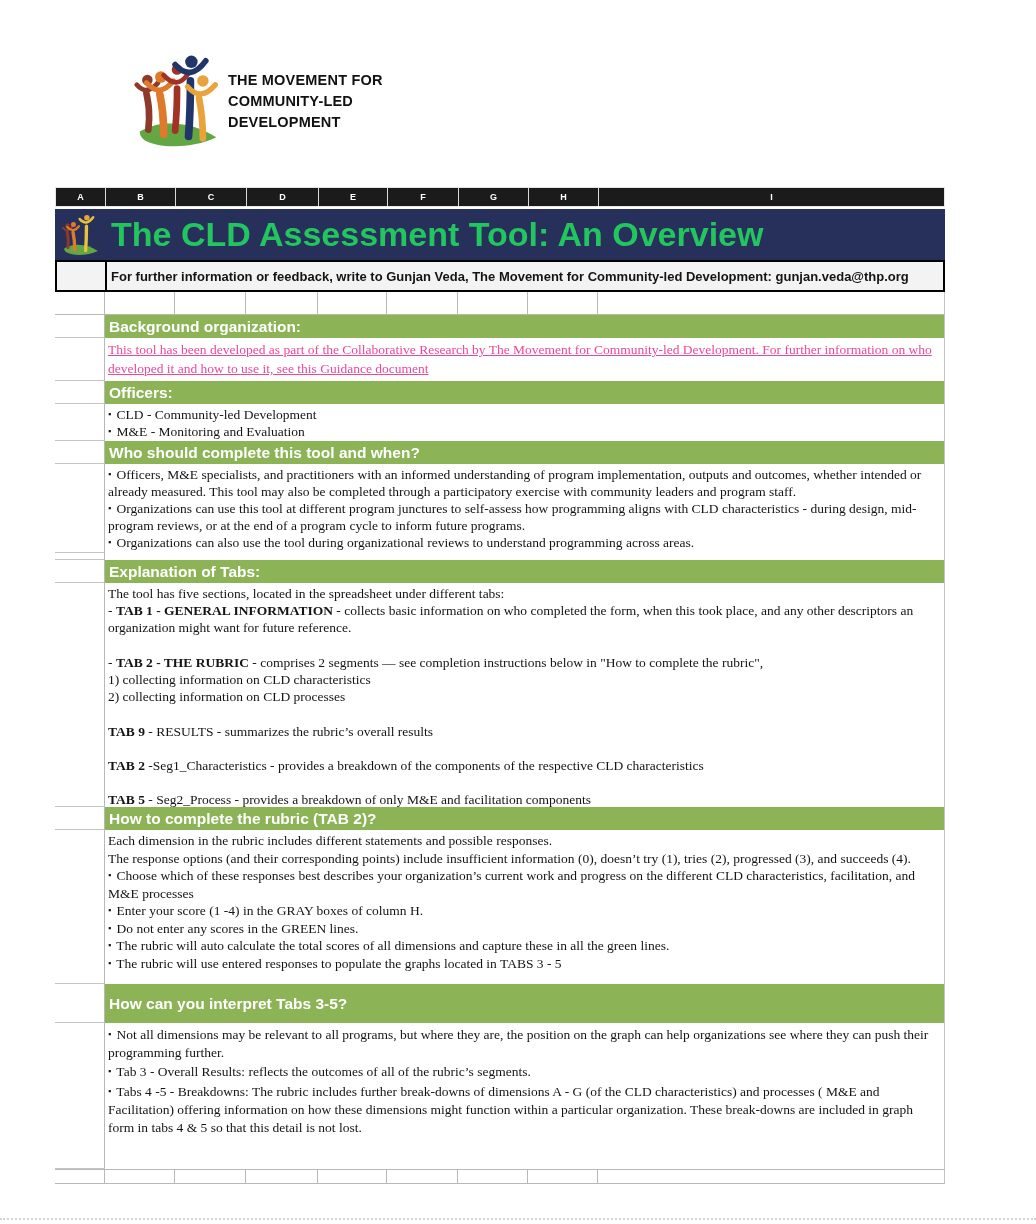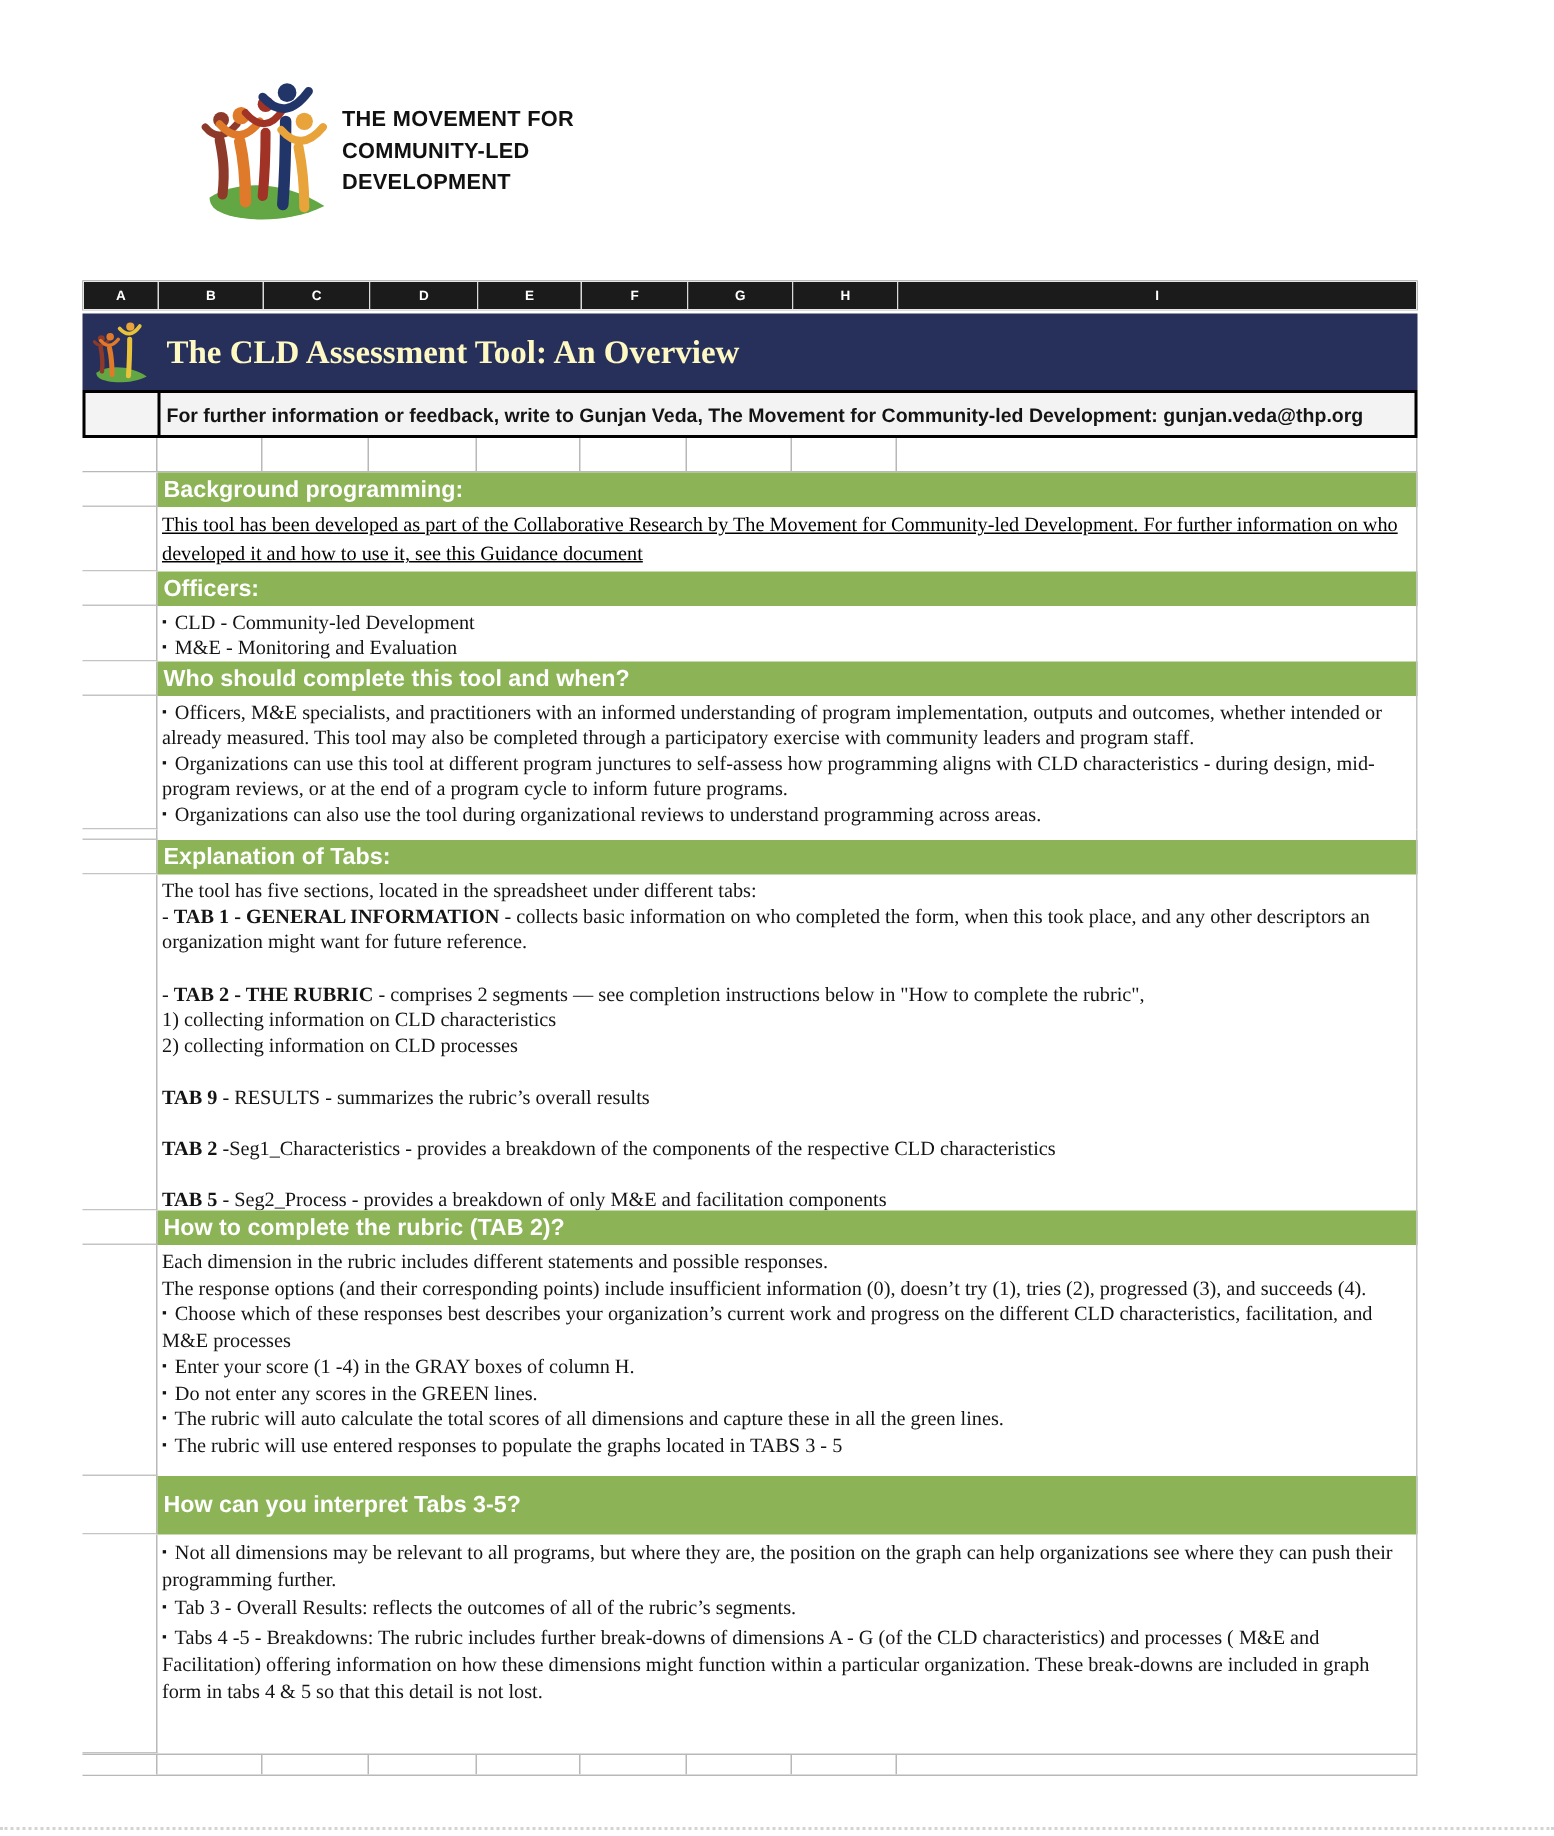--- a/index.html
+++ b/index.html
@@ -19,22 +19,22 @@
   
   .colstrip{height:20px;background:#191919;border:1px solid #e6e6e6;}
   .colstrip .cell{box-sizing:border-box;background:#1b1b1b;border-right:1px solid #d9d9d9;
     color:#fff;font-family:"Liberation Sans",sans-serif;font-weight:bold;font-size:9px;
     display:flex;align-items:center;justify-content:center;}
   .gaprow{height:2px;background:#fff;}
 
   
   .titlerow{height:51px;background:#27305a;display:flex;align-items:center;}
   .titlerow svg{width:44px;height:42px;margin-left:4px;flex:none;}
-  .titletext{color:#fef9c3;font-family:Liberation Serif, serif;font-weight:bold;
-             font-size:22px;margin-left:8px;white-space:nowrap;}
+  .titletext{color:#22c55e;font-family:Liberation Sans, sans-serif;font-weight:bold;
+             font-size:34px;margin-left:8px;white-space:nowrap;}
 
   
   .inforow{height:32px;border:2px solid #000;background:#f3f3f3;}
   .inforow .a{width:50px;box-sizing:border-box;border-right:2px solid #000;flex:none;}
   .inforow .txt{flex:1;display:flex;align-items:center;padding-left:4px;
      font-family:"Liberation Sans",sans-serif;font-weight:bold;font-size:13px;
      white-space:nowrap;overflow:hidden;}
 
   
   .colA{width:50px;flex:none;box-sizing:border-box;border-right:1px solid #b8b8b8;
@@ -48,21 +48,21 @@
   .gridrow{border-bottom:1px solid #b8b8b8;}
 
   
   .greenbar .content{background:#8cb456;color:#fff;
      font-family:"Liberation Sans",sans-serif;font-weight:bold;font-size:15.5px;
      display:flex;align-items:center;padding-left:4px;}
 
   
   .tx{padding:2px 4px 0 3px;font-size:13.5px;}
   .tx p{margin:0;}
-  .link{color:#000000;text-decoration:underline;cursor:pointer;}
+  .link{color:#ec4899;text-decoration:underline;cursor:pointer;}
   .b{font-weight:bold;}
   .sq{font-size:9px;vertical-align:2px;margin-right:2px;}
 
   .linkblock p{line-height:19px;}
   .whoblock p{line-height:17px;}
   .tabsblock p{line-height:17.2px;min-height:17.2px;}
   .rubricblock p{line-height:17.5px;}
   .interpblock p{line-height:18.2px;}
 
   
@@ -161,21 +161,21 @@
           <div class="gc" style="width:69px"></div>
         <div class="gc" style="width:71px"></div>
           <div class="gc" style="width:70px"></div>
         <div class="gc" style="width:70px"></div>
           <div class="gc" style="flex:1"></div>
       </div>
     </div>
 
     <div class="row greenbar" style="height:23px">
       <div class="colA"></div>
-      <div class="content">Background programming:</div>
+      <div class="content">Background organization:</div>
     </div>
     <div class="row" style="height:43px">
       <div class="colA"></div>
       <div class="content tx linkblock">
         <p><span class="link">This tool has been developed as part of the Collaborative Research by The Movement for Community-led Development. For further information on who developed it and how to use it, see this Guidance document</span></p>
       </div>
     </div>
 
     <div class="row greenbar" style="height:23px">
       <div class="colA"></div>

